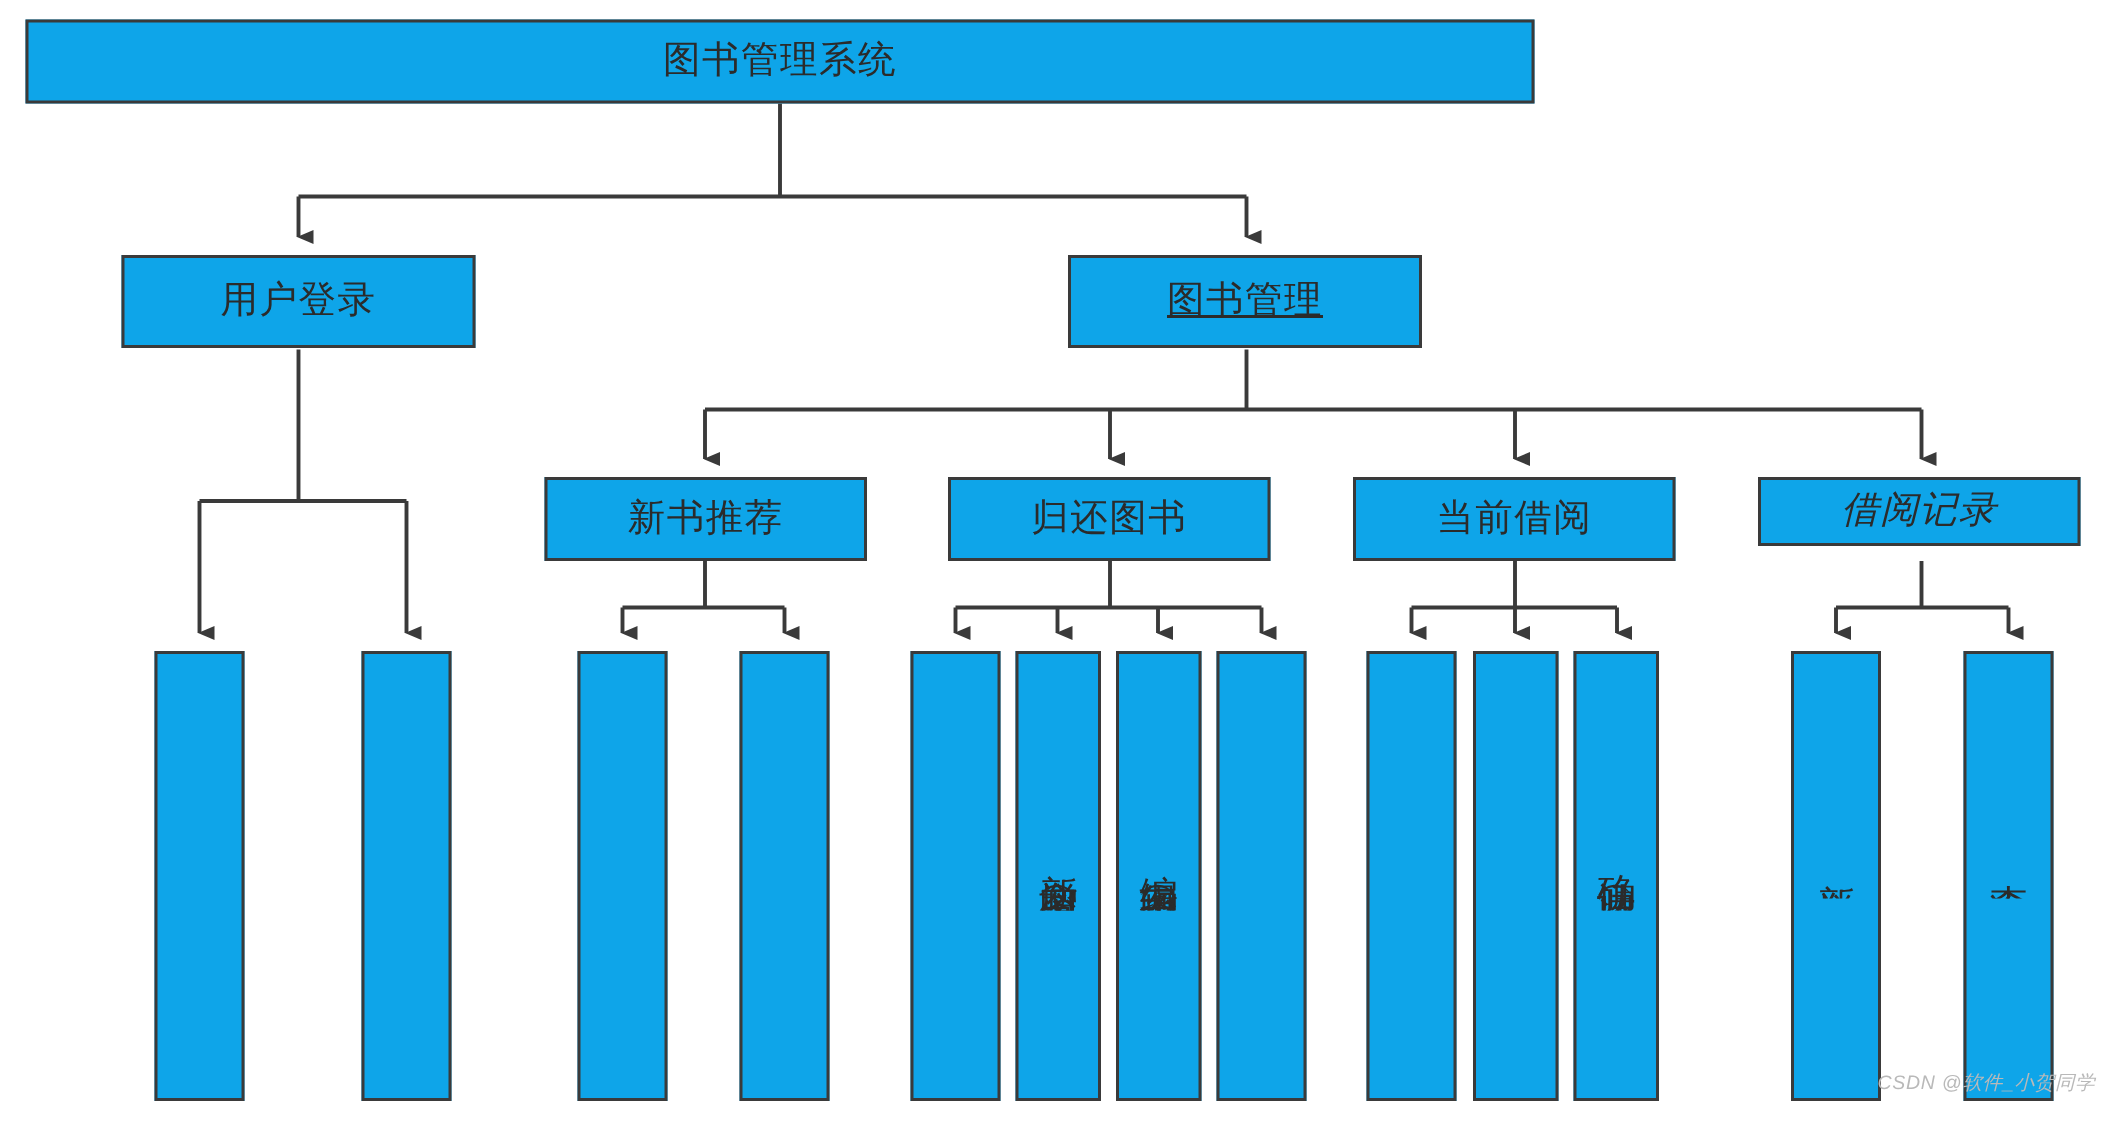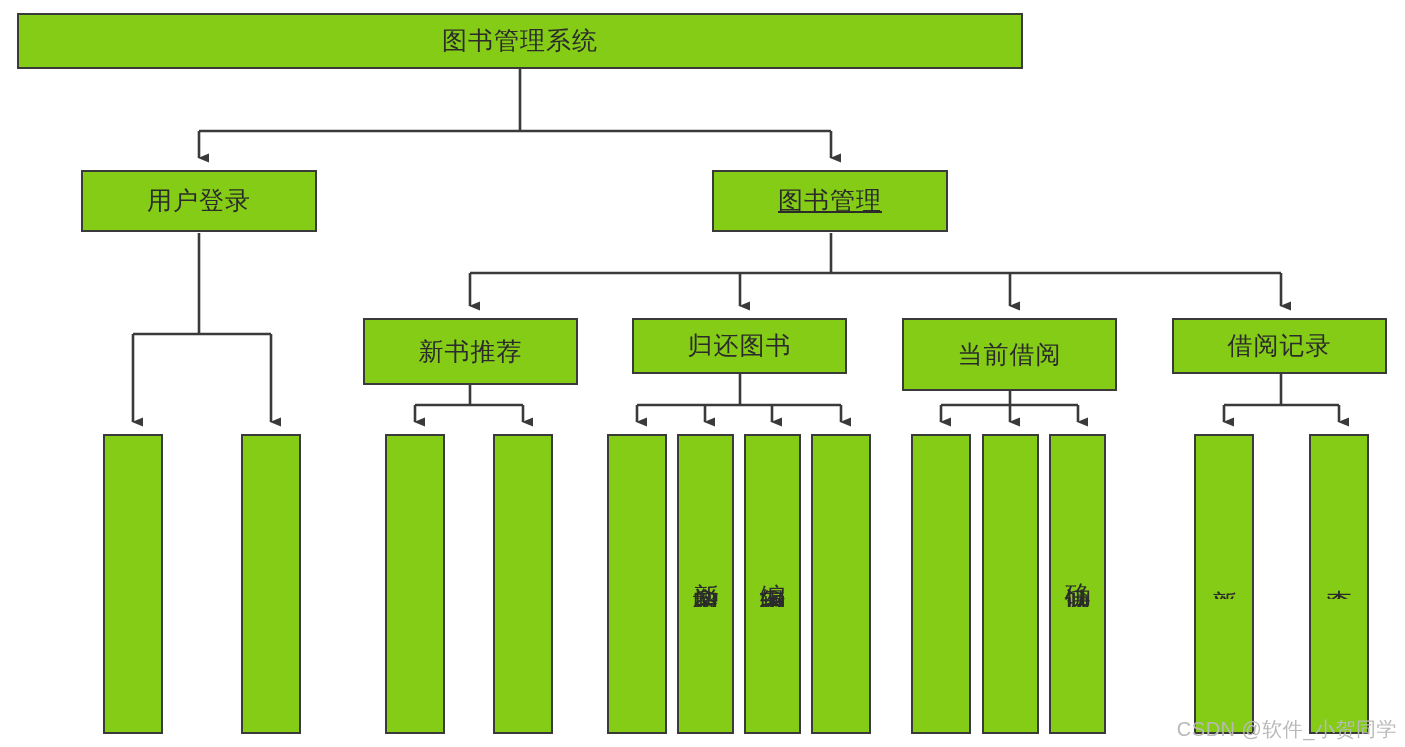--- a/index.html
+++ b/index.html
@@ -21,21 +21,21 @@
     position: absolute;
     left: 0;
     top: 0;
     width: 1405px;
     height: 747px;
     pointer-events: none;
   }
   .node {
     position: absolute;
     box-sizing: border-box;
-    background: #84cc16;
+    background: #0ea5e9;
     border: 2.5px solid #3a3a3a;
     display: flex;
     align-items: center;
     justify-content: center;
     color: #2b2b2b;
     z-index: 2;
   }
   .node .label {
     display: block;
     text-align: center;
@@ -62,26 +62,27 @@
     text-orientation: upright;
     font-size: 26px;
     line-height: 1.05;
     letter-spacing: 5px;
     max-height: 272px;
     overflow: hidden;
   }
   .watermark {
     position: absolute;
     right: 8px;
-    bottom: 4px;
-    font-size: 20px;
+    bottom: 16px;
+    font-size: 13px;
     color: #b9b9b9;
     letter-spacing: 0.5px;
     white-space: nowrap;
     z-index: 3;
+    font-style: italic;
   }
 </style>
 </head>
 <body>
 
 <div id="canvas">
 
   <svg class="wires" viewBox="0 0 1405 747">
     <defs>
       <marker id="arrow" markerWidth="10" markerHeight="11" refX="4.6" refY="10" orient="auto" markerUnits="userSpaceOnUse">
@@ -136,30 +137,30 @@
     <span class="label">图书管理系统</span>
   </div>
 
   <div class="node horiz" style="left:81px; top:170px; width:236px; height:62px;">
     <span class="label">用户登录</span>
   </div>
   <div class="node horiz" style="left:712px; top:170px; width:236px; height:62px;text-decoration:underline;">
     <span class="label">图书管理</span>
   </div>
 
-  <div class="node horiz" style="left:363px; top:318px; width:215px; height:67px;">
+  <div class="node horiz" style="left:363px; top:318px; width:215px; height:56px;">
     <span class="label">新书推荐</span>
   </div>
   <div class="node horiz" style="left:632px; top:318px; width:215px; height:56px;">
     <span class="label">归还图书</span>
   </div>
-  <div class="node horiz" style="left:902px; top:318px; width:215px; height:73px;">
+  <div class="node horiz" style="left:902px; top:318px; width:215px; height:56px;">
     <span class="label">当前借阅</span>
   </div>
-  <div class="node horiz" style="left:1172px; top:318px; width:215px; height:56px;">
+  <div class="node horiz" style="left:1172px; top:318px; width:215px; height:46px;font-style:italic;">
     <span class="label">借阅记录</span>
   </div>
 
   <div class="node vert" style="left:103px; top:434px; width:60px; height:300px;">
     <span class="label">用户登录</span>
   </div>
   <div class="node vert" style="left:241px; top:434px; width:60px; height:300px;">
     <span class="label">注销登录</span>
   </div>
 

